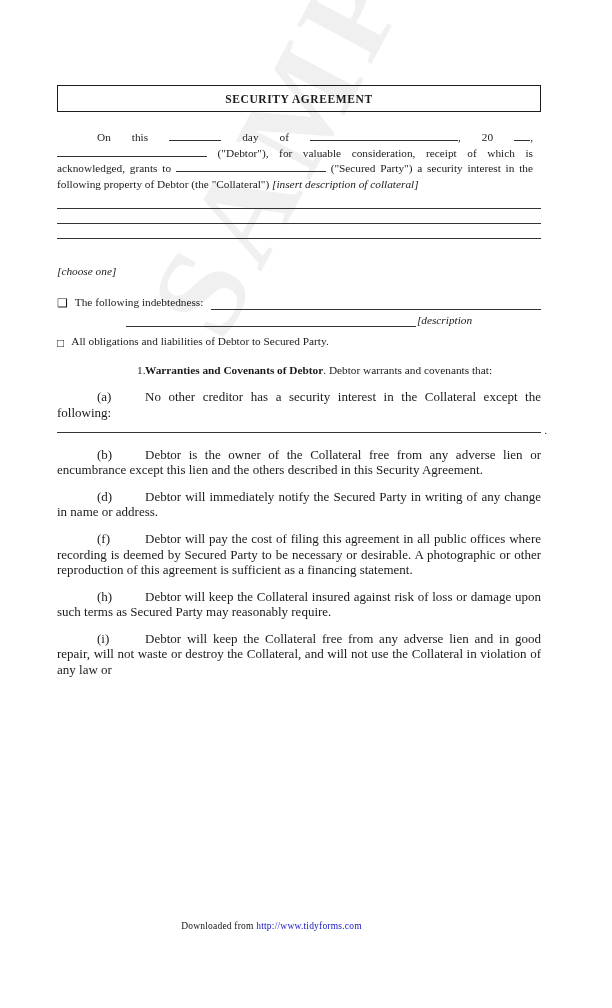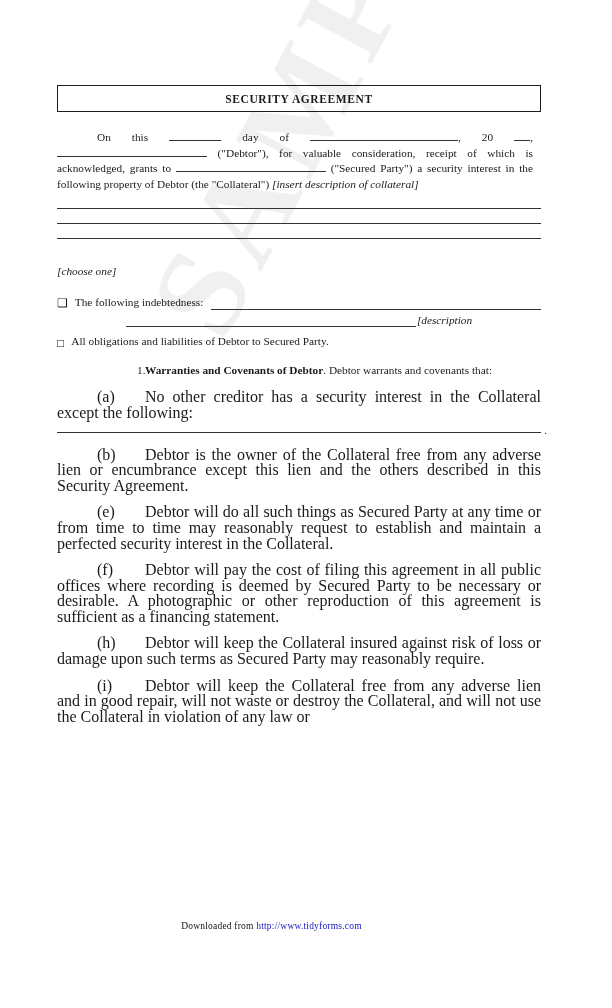--- a/index.html
+++ b/index.html
@@ -154,21 +154,21 @@
   }
 
   .section-head { font-weight: bold; }
 
   .clause-label {
     display: inline-block;
     width: 40px;
   }
   p.clause {
     margin: 0 0 11px 0;
-    font-size: 16px;
+    font-size: 13px;
     line-height: 15.6px;
     text-align: justify;
     text-justify: inter-word;
     text-indent: 40px;
   }
   p.clause .clause-label {
     text-indent: 0;
     width: 48px;
   }
   p.numbered {
@@ -241,22 +241,22 @@
     <div class="spacer-1"></div>
 
     <p class="numbered"><span class="num">1.</span><span class="section-head">Warranties and Covenants of Debtor</span><span>.  Debtor warrants and covenants that:</span></p>
 
     <p class="clause"><span class="clause-label">(a)</span><span>No other creditor has a security interest in the Collateral except the following:</span></p>
     <div class="ruled-line after-a"></div>
 
     <p class="clause"><span class="clause-label">(b)</span><span>Debtor is the owner of the Collateral free from any adverse lien or encumbrance except this lien and the others described in this Security Agreement.</span></p>
 
 
-
-    <p class="clause"><span class="clause-label">(e)</span><span>Debtor will do all such things as Secured Party at any time or from time to time may reasonably request to establish and maintain a perfected security interest in the Collateral.</span></p>
+    <p class="clause"><span class="clause-label">(d)</span><span>Debtor will immediately notify the Secured Party in writing of any change in name or address.</span></p>
+
 
     <p class="clause"><span class="clause-label">(f)</span><span>Debtor will pay the cost of filing this agreement in all public offices where recording is deemed by Secured Party to be necessary or desirable.  A photographic or other reproduction of this agreement is sufficient as a financing statement.</span></p>
 
 
     <p class="clause"><span class="clause-label">(h)</span><span>Debtor will keep the Collateral insured against risk of loss or damage upon such terms as Secured Party may reasonably require.</span></p>
 
     <p class="clause"><span class="clause-label">(i)</span><span>Debtor will keep the Collateral free from any adverse lien and in good repair, will not waste or destroy the Collateral, and will not use the Collateral in violation of any law or</span></p>
 
   </div>
 

